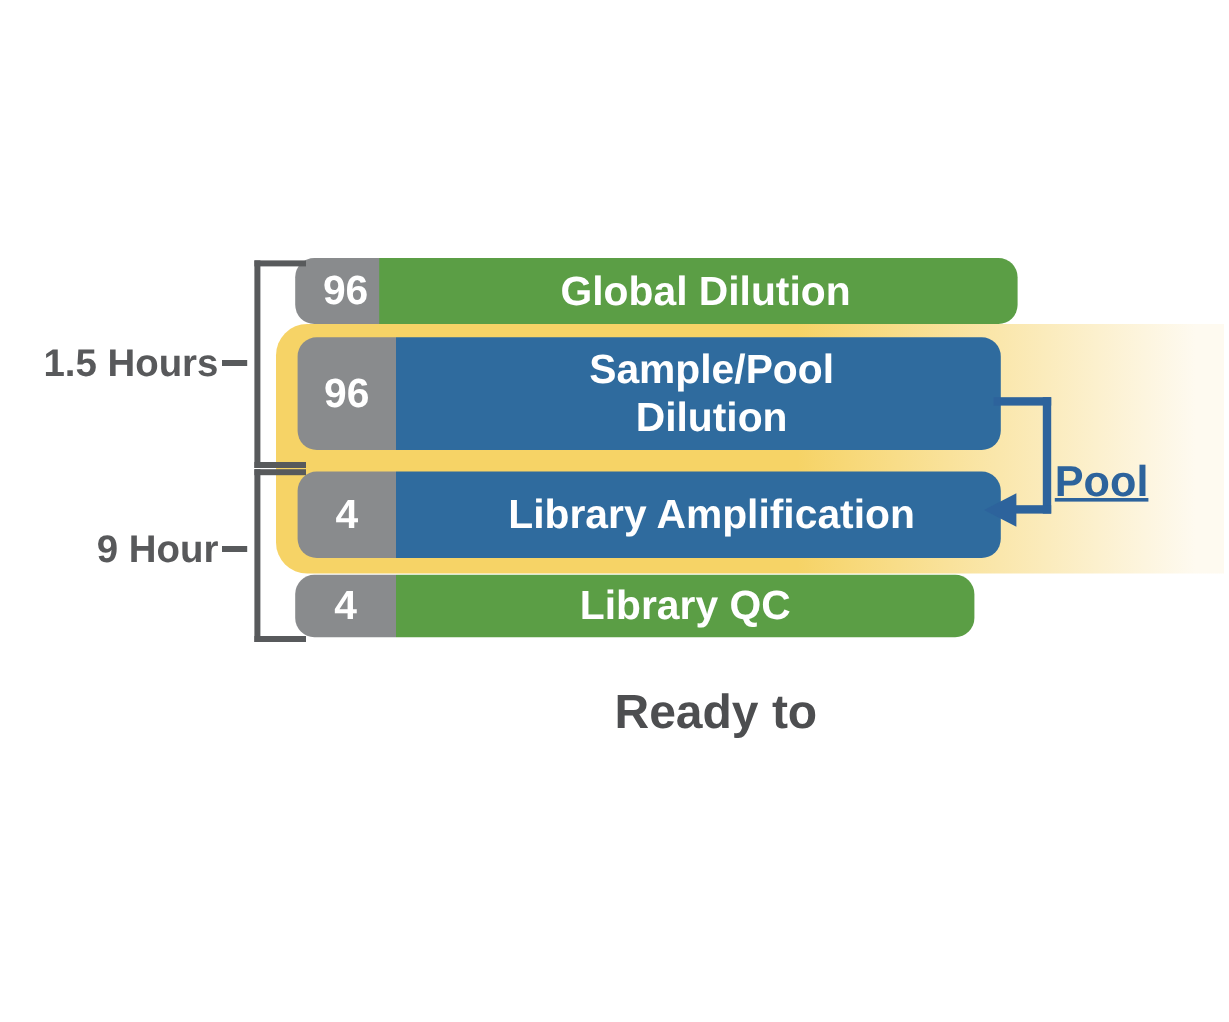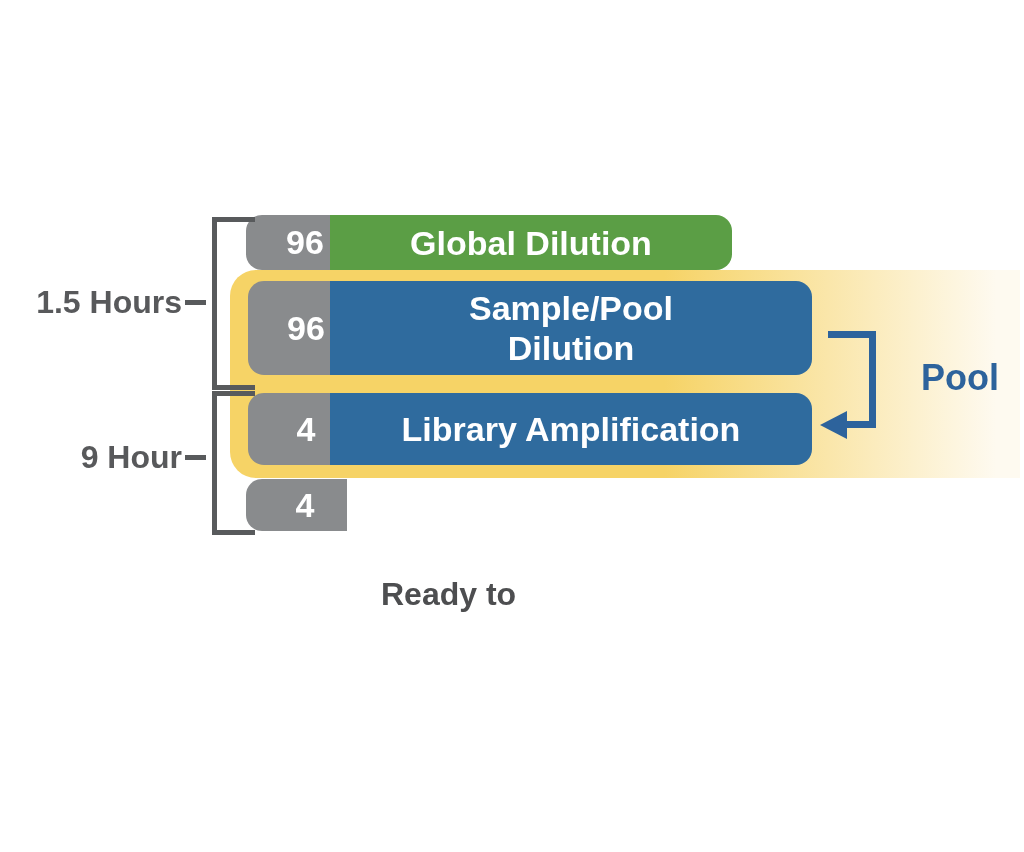--- a/index.html
+++ b/index.html
@@ -23,35 +23,34 @@
       var(--yellow-fade) 97%, var(--yellow-fade) 100%);
   }
 
   
   .count-box {
     background: var(--gray-box);
     color: var(--white);
     border-radius: 16px 0 0 16px;
     display: flex; align-items: center; justify-content: center;
     font-size: 34px;
-    padding-left: 17px;
   }
   .bar {
     color: var(--white);
     border-radius: 0 16px 16px 0;
     display: flex; flex-direction: column;
     align-items: center; justify-content: center;
     font-size: 34px; line-height: 40px;
     text-align: center;
   }
   .bar.green { background: var(--green); }
-  .bar.blue  { background: var(--blue); }
+  .bar.blue  { background: var(--blue); padding-left: 22px; }
 
   .cb1 { left: 246px; top: 215px; width: 84px; height: 55px; }
-  .b1  { left: 330px; top: 215px; width: 402px; height: 55px; }
+  .b1  { left: 316px; top: 215px; width: 520px; height: 55px; padding-left: 12px; }
   .cb2 { left: 248px; top: 281px; width: 82px; height: 94px; }
   .b2  { left: 330px; top: 281px; width: 482px; height: 94px; }
   .cb3 { left: 248px; top: 393px; width: 82px; height: 72px; }
   .b3  { left: 330px; top: 393px; width: 482px; height: 72px; }
   .cb4 { left: 246px; top: 479px; width: 84px; height: 52px; }
   .b4  { left: 330px; top: 479px; width: 482px; height: 52px; }
 
   
   .bracket {
     border-left: 5px solid var(--bracket);
@@ -77,32 +76,33 @@
   .arrow-top  { left: 828px; top: 331px; width: 48px; height: 7px; }
   .arrow-vert { left: 869px; top: 331px; width: 7px;  height: 97px; }
   .arrow-bot  { left: 846px; top: 421px; width: 30px; height: 7px; }
   .arrow-head {
     left: 820px; top: 411px; width: 0; height: 0;
     border-top: 14px solid transparent;
     border-bottom: 14px solid transparent;
     border-right: 27px solid var(--pool-blue);
   }
   .pool-label {
-    left: 879px; top: 357px; width: 120px;
+    left: 879px; top: 380px; width: 120px;
     color: var(--pool-blue);
     font-size: 36px; line-height: 42px;
-    text-align: right;
+    text-align: left;
+    text-decoration: underline;
   }
 
   
   .footer {
     left: 381px; top: 572px; width: 300px;
     color: var(--footer-gray);
-    font-size: 32px; line-height: 45px;
-    text-align: left;
+    font-size: 40px; line-height: 45px;
+    text-align: right;
   }
 </style>
 </head>
 <body>
 
 <div class="canvas">
 
   <div class="abs band"></div>
 
   <div class="abs count-box cb1">
@@ -123,20 +123,23 @@
   <div class="abs count-box cb3">
     <span>4</span>
   </div>
   <div class="abs bar blue b3">
     <span>Library Amplification</span>
   </div>
 
   <div class="abs count-box cb4">
     <span>4</span>
   </div>
+  <div class="abs bar green b4">
+    <span>Library QC</span>
+  </div>
 
   <div class="abs time-label time1">1.5 Hours</div>
   <div class="abs tick tick1"></div>
   <div class="abs bracket bracket1"></div>
 
   <div class="abs time-label time2">9 Hour</div>
   <div class="abs tick tick2"></div>
   <div class="abs bracket bracket2"></div>
 
   <div class="abs arrow-seg arrow-top"></div>

